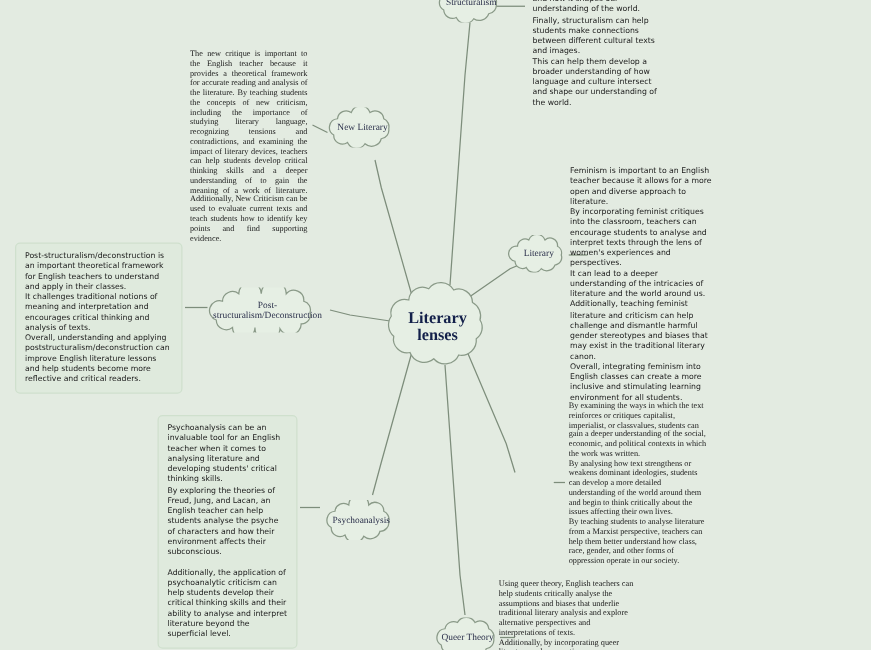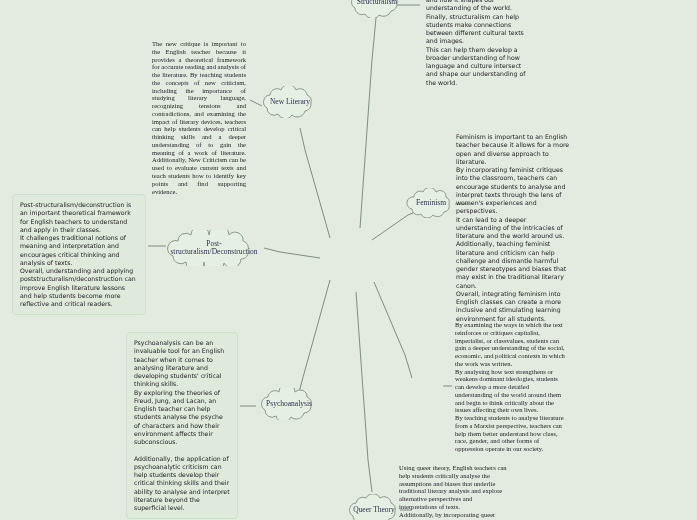--- a/index.html
+++ b/index.html
@@ -79,20 +79,30 @@
       <path d="M397,5 L420,5"></path>
       <path d="M262,106 L250,100"></path>
       <path d="M455,204 L470,204"></path>
       <path d="M166,246 L148,246"></path>
       <path d="M443,386 L452,386"></path>
       <path d="M256,406 L240,406"></path>
       <path d="M400,510 L412,510"></path>
     </g>
   </svg>
 
+  <div class="cloud center" style="left:305px;top:224px;width:90px;height:74px;">
+    <svg class="bg" viewBox="0 0 90 74">
+      <path d="M22,16 a11,11 0 0 1 16,-9 a12,12 0 0 1 20,1 a11,11 0 0 1 15,10
+               a12,12 0 0 1 6,14 a11,11 0 0 1 -3,15 a12,12 0 0 1 -14,13
+               a12,12 0 0 1 -20,3 a12,12 0 0 1 -19,-5 a11,11 0 0 1 -13,-13
+               a12,12 0 0 1 -2,-16 a11,11 0 0 1 14,-13 z" fill="#e6efe4" stroke="#8a9a88" stroke-width="1"></path>
+    </svg>
+    <div class="lbl">Literary
+lenses</div>
+  </div>
 
   <div class="cloud branch" style="left:346px;top:-14px;width:62px;height:32px;">
     <svg class="bg" viewBox="0 0 62 32">
       <path d="M12,9 a7,7 0 0 1 10,-5 a8,8 0 0 1 14,0 a7,7 0 0 1 11,5
                a7,7 0 0 1 4,8 a7,7 0 0 1 -6,8 a8,8 0 0 1 -12,4
                a8,8 0 0 1 -14,-1 a7,7 0 0 1 -10,-6 a7,7 0 0 1 3,-13 z" fill="#e6efe4" stroke="#8a9a88" stroke-width="1"></path>
     </svg>
     <div class="lbl">Structuralism</div>
   </div>
 
@@ -110,21 +120,21 @@
   </div>
 
   <div class="tb serif" style="left:152px;top:40px;width:94px;text-align:justify;">The new critique is important to the English teacher because it provides a theoretical framework for accurate reading and analysis of the literature. By teaching students the concepts of new criticism, including the importance of studying literary language, recognizing tensions and contradictions, and examining the impact of literary devices, teachers can help students develop critical thinking skills and a deeper understanding of to gain the meaning of a work of literature. Additionally, New Criticism can be used to evaluate current texts and teach students how to identify key points and find supporting evidence.</div>
 
   <div class="cloud branch" style="left:404px;top:188px;width:54px;height:30px;">
     <svg class="bg" viewBox="0 0 54 30">
       <path d="M10,9 a6,6 0 0 1 9,-5 a7,7 0 0 1 13,0 a6,6 0 0 1 10,5
                a6,6 0 0 1 3,7 a6,6 0 0 1 -5,8 a7,7 0 0 1 -11,3
                a7,7 0 0 1 -12,-1 a6,6 0 0 1 -9,-5 a6,6 0 0 1 2,-12 z" fill="#e6efe4" stroke="#8a9a88" stroke-width="1"></path>
     </svg>
-    <div class="lbl">Feminism</div>
+    <div class="lbl">Literary</div>
   </div>
 
   <div class="tb sans" style="left:456px;top:133px;width:116px;">Feminism is important to an English teacher because it allows for a more open and diverse approach to literature.
 By incorporating feminist critiques into the classroom, teachers can encourage students to analyse and interpret texts through the lens of women's experiences and perspectives.
 It can lead to a deeper understanding of the intricacies of literature and the world around us.
 Additionally, teaching feminist literature and criticism can help challenge and dismantle harmful gender stereotypes and biases that may exist in the traditional literary canon.
 Overall, integrating feminism into English classes can create a more inclusive and stimulating learning environment for all students.</div>
 
   <div class="cloud branch post" style="left:162px;top:230px;width:104px;height:36px;text-align:center;">
     <svg class="bg" viewBox="0 0 104 36">
@@ -138,21 +148,21 @@
 
   <div class="tb sans boxed" style="left:12px;top:194px;width:134px;">Post-structuralism/deconstruction is an important theoretical framework for English teachers to understand and apply in their classes.
 It challenges traditional notions of meaning and interpretation and encourages critical thinking and analysis of texts.
 Overall, understanding and applying poststructuralism/deconstruction can improve English literature lessons and help students become more reflective and critical readers.</div>
 
 
   <div class="tb serif" style="left:455px;top:321px;width:112px;">By examining the ways in which the text reinforces or critiques capitalist, imperialist, or classvalues, students can gain a deeper understanding of the social, economic, and political contexts in which the work was written.
 By analysing how text strengthens or weakens dominant ideologies, students can develop a more detailed understanding of the world around them and begin to think critically about the issues affecting their own lives.
 By teaching students to analyse literature from a Marxist perspective, teachers can help them better understand how class, race, gender, and other forms of oppression operate in our society.</div>
 
-  <div class="cloud branch psy" style="left:256px;top:388px;width:66px;height:32px;">
+  <div class="cloud branch psy" style="left:256px;top:400px;width:66px;height:32px;">
     <svg class="bg" viewBox="0 0 66 32">
       <path d="M12,9 a7,7 0 0 1 11,-5 a8,8 0 0 1 16,0 a7,7 0 0 1 12,5
                a7,7 0 0 1 4,8 a7,7 0 0 1 -7,8 a8,8 0 0 1 -13,4
                a8,8 0 0 1 -15,-1 a7,7 0 0 1 -11,-6 a7,7 0 0 1 3,-13 z" fill="#e6efe4" stroke="#8a9a88" stroke-width="1"></path>
     </svg>
     <div class="lbl">Psychoanalysis</div>
   </div>
 
   <div class="tb sans boxed" style="left:126px;top:332px;width:112px;">Psychoanalysis can be an invaluable tool for an English teacher when it comes to analysing literature and developing students' critical thinking skills.
 By exploring the theories of Freud, Jung, and Lacan, an English teacher can help students analyse the psyche of characters and how their environment affects their subconscious.

